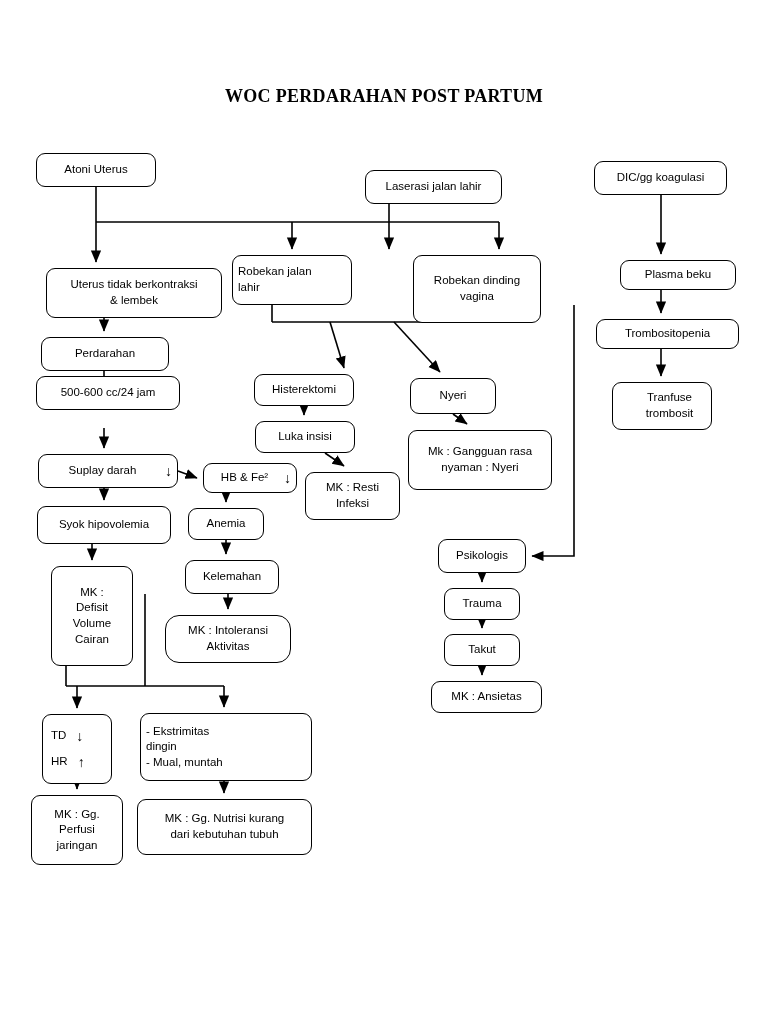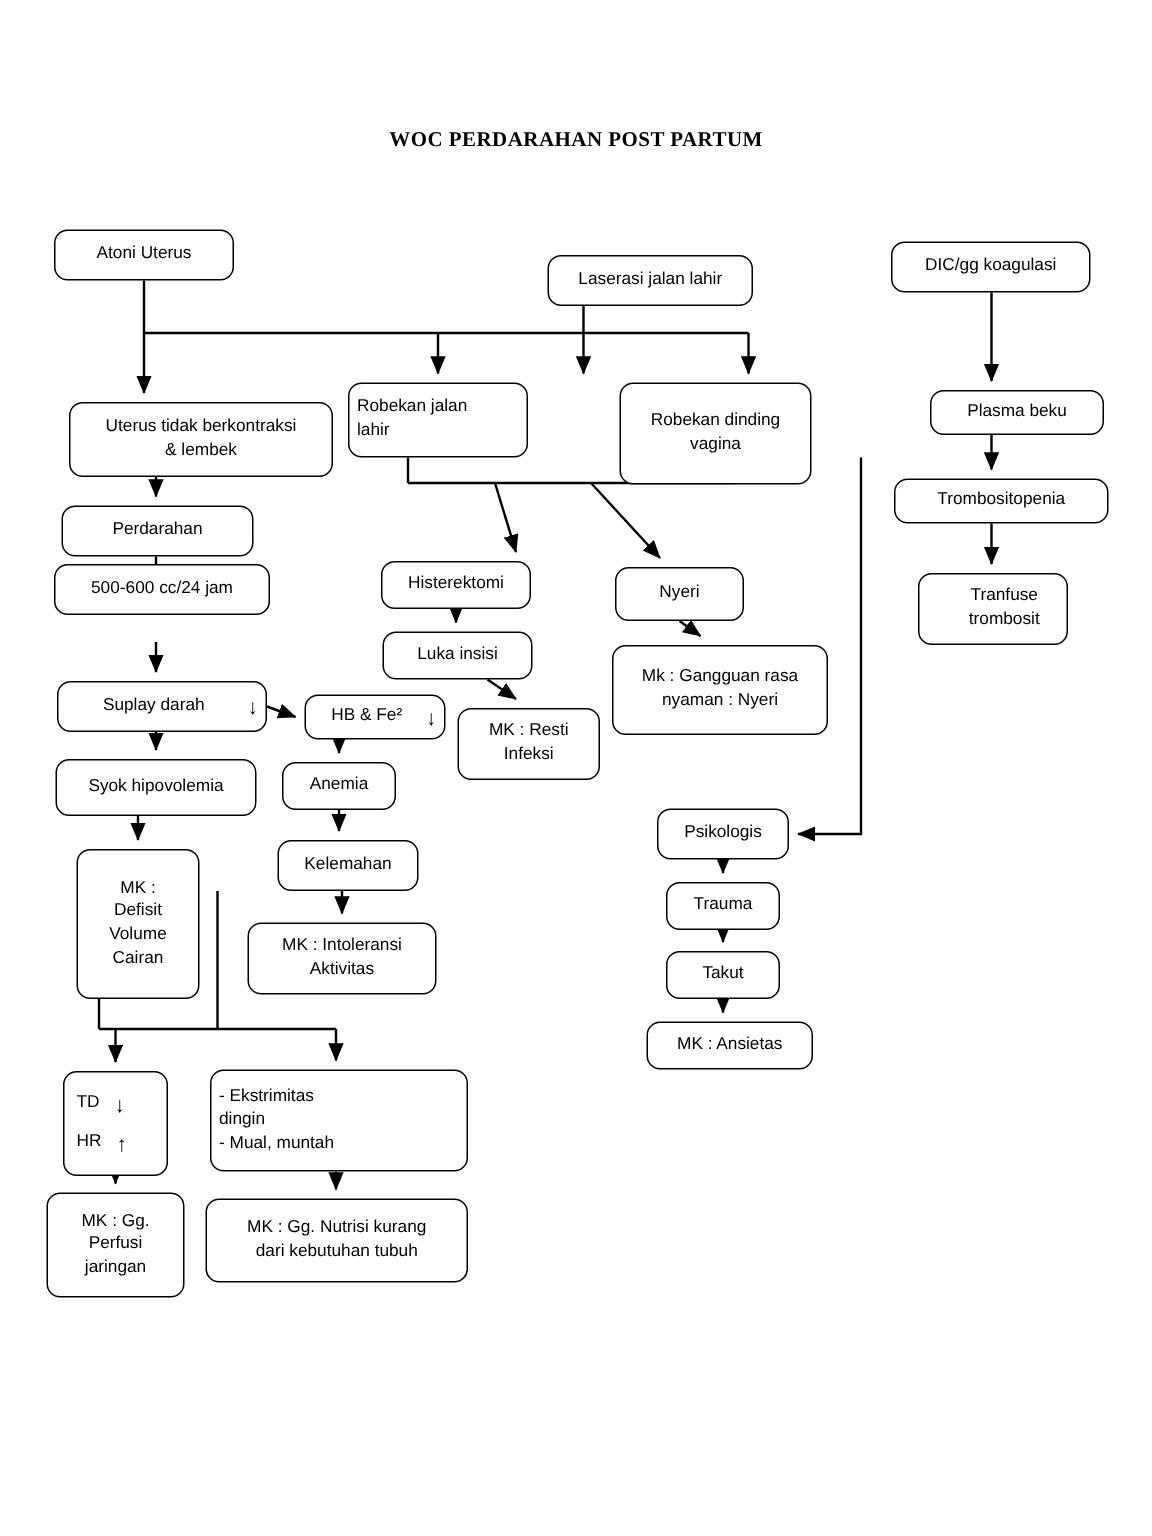--- a/index.html
+++ b/index.html
@@ -6,21 +6,21 @@
   body{
     width:768px;height:1024px;background:#ffffff;
     font-family:"Liberation Sans", sans-serif;
     color:#000;position:relative;overflow:hidden;
   }
   #canvas{position:absolute;left:0;top:0;width:768px;height:1024px;}
   svg.lines{position:absolute;left:0;top:0;width:768px;height:1024px;pointer-events:none;}
   .title{
     position:absolute;width:100%;text-align:center;top:86px;
     font-family:"Liberation Serif", serif;
-    font-weight:bold;font-size:14px;letter-spacing:.3px;
+    font-weight:bold;font-size:18px;letter-spacing:.3px;
   }
   .node{
     position:absolute;border:1.6px solid #000;border-radius:9px;
     background:#fff;box-sizing:border-box;
     display:flex;align-items:center;justify-content:center;
     font-size:11.5px;line-height:1.35;text-align:center;
     padding:3px 5px;z-index:2;
   }
   .node.left{justify-content:flex-start;text-align:left;}
   .node .txt{white-space:pre-line;display:block;width:100%;}
@@ -188,21 +188,21 @@
     </div>
     <div class="node" style="left: 51px; top: 566px; width: 82px; height: 100px;">
       <span class="txt">MK :
 Defisit
 Volume
 Cairan</span>
     </div>
     <div class="node" style="left: 444px; top: 588px; width: 76px; height: 32px;">
       <span class="txt">Trauma</span>
     </div>
-    <div class="node" style="left: 165px; top: 615px; width: 126px; height: 48px;">
+    <div class="node" style="left: 165px; top: 615px; width: 126px; height: 48px; border-radius: 14px;">
       <span class="txt">MK : Intoleransi
 Aktivitas</span>
     </div>
     <div class="node" style="left: 444px; top: 634px; width: 76px; height: 32px;">
       <span class="txt">Takut</span>
     </div>
     <div class="node" style="left: 431px; top: 681px; width: 111px; height: 32px;">
       <span class="txt">MK : Ansietas</span>
     </div>
     <div class="node left" style="left: 42px; top: 714px; width: 70px; height: 70px; flex-direction: column; align-items: flex-start; justify-content: center; padding: 16px 8px;">

